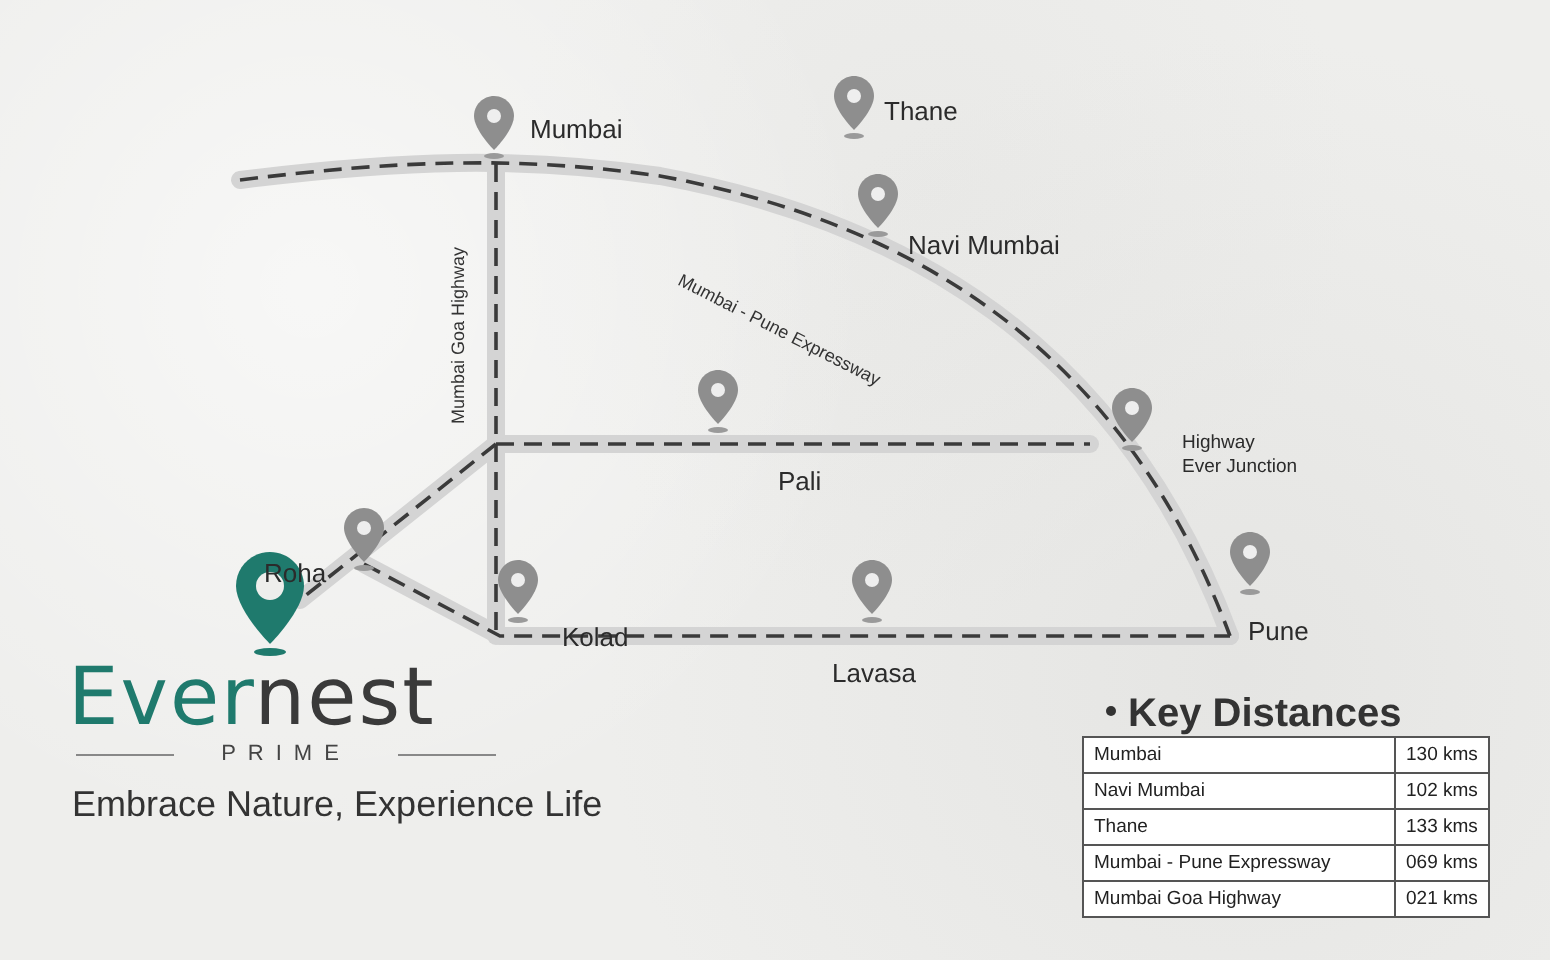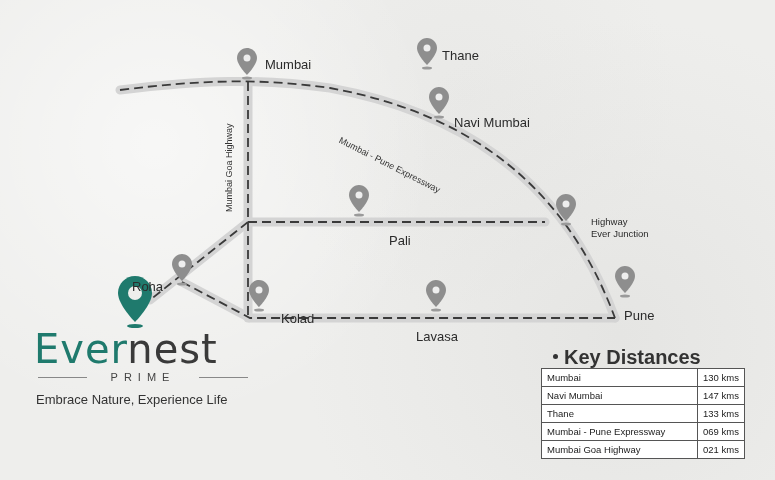--- a/index.html
+++ b/index.html
@@ -27,21 +27,21 @@
     font-family:"DejaVu Sans", sans-serif;
   }
   .brand .ever { color:#1f7a6d; }
   .brand .nest { color:#3a3a3a; }
   .prime {
     position:absolute; left:38px; top:371px; width:210px;
     display:flex; align-items:center; gap:24px;
     font-size:11px; letter-spacing:6px; color:#444;
   }
   .prime .line { flex:1; height:1px; background:#888; }
-  .tagline { position:absolute; left:36px; top:392px; font-size:13px; color:#333; }
+  .tagline { position:absolute; left:36px; top:392px; font-size:18px; color:#333; }
   .kd-title { position:absolute; left:553px; top:346px; font-size:20px; font-weight:bold; color:#333; }
   .kd-title .dot { display:inline-block; width:5px; height:5px; border-radius:50%; background:#333; margin-right:6px; vertical-align:middle; position:relative; top:-2px;}
   table.kd {
     position:absolute; left:541px; top:368px;
     border-collapse:collapse; background:#fff; font-size:9.5px;
   }
   table.kd td { border:1px solid #555; padding:2px 5px; height:13px; color:#222; }
   table.kd td.name { width:145px; }
   table.kd td.val { width:36px; }
 </style>
@@ -154,21 +154,21 @@
 
 <div class="kd-title"><span class="dot"></span><span>Key Distances</span></div>
 <table class="kd">
   <tbody>
     <tr>
         <td class="name">Mumbai</td>
         <td class="val">130 kms</td>
       </tr>
     <tr>
         <td class="name">Navi Mumbai</td>
-        <td class="val">147 kms</td>
+        <td class="val">102 kms</td>
       </tr>
     <tr>
         <td class="name">Thane</td>
         <td class="val">133 kms</td>
       </tr>
     <tr>
         <td class="name">Mumbai - Pune Expressway</td>
         <td class="val">069 kms</td>
       </tr>
     <tr>

